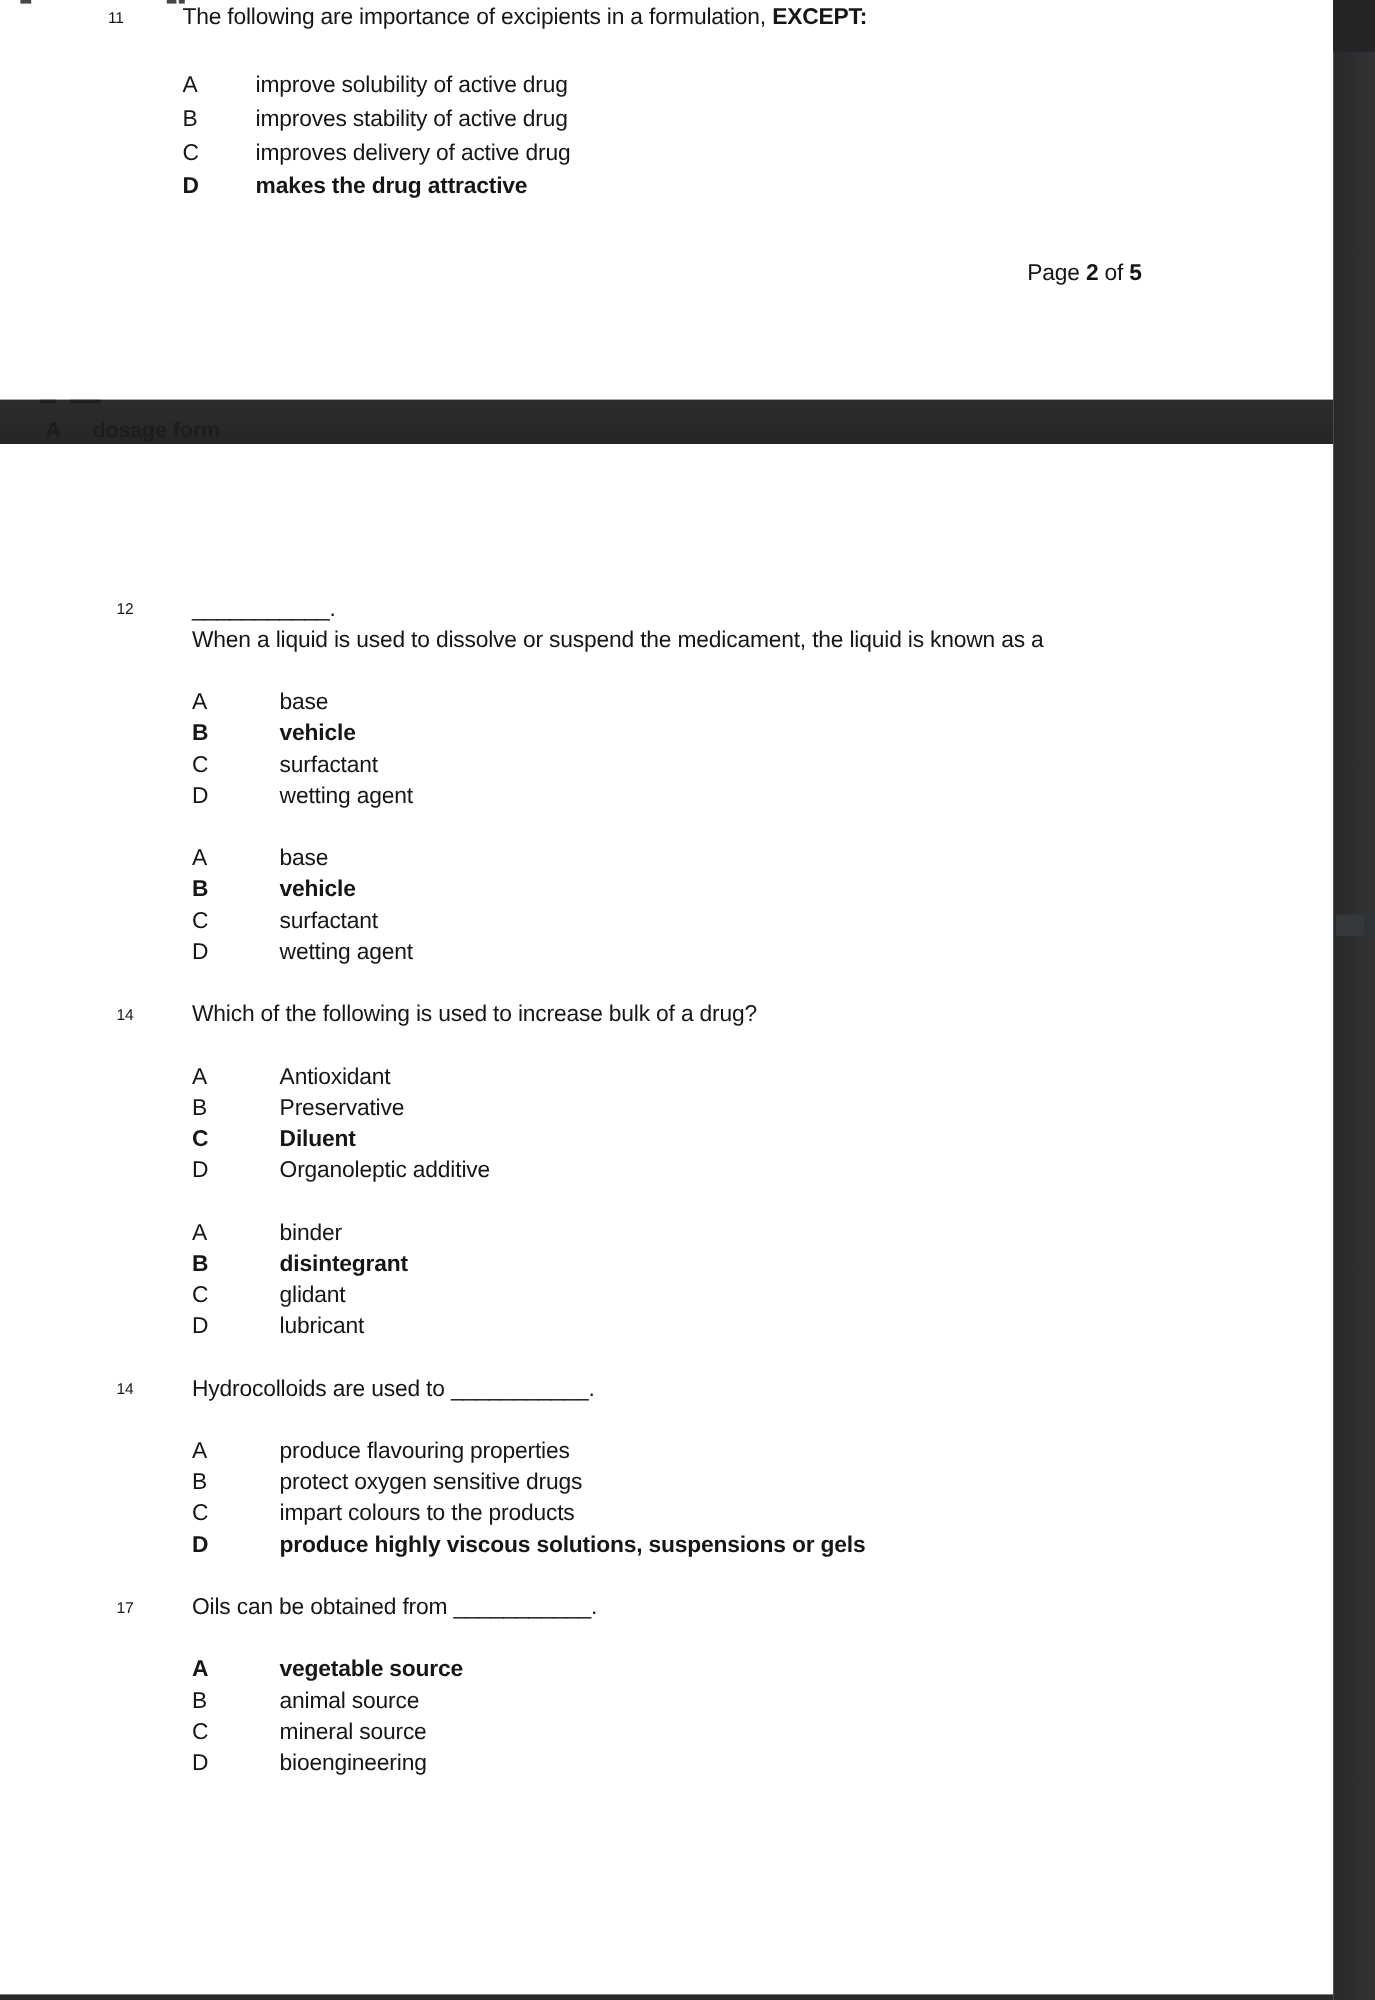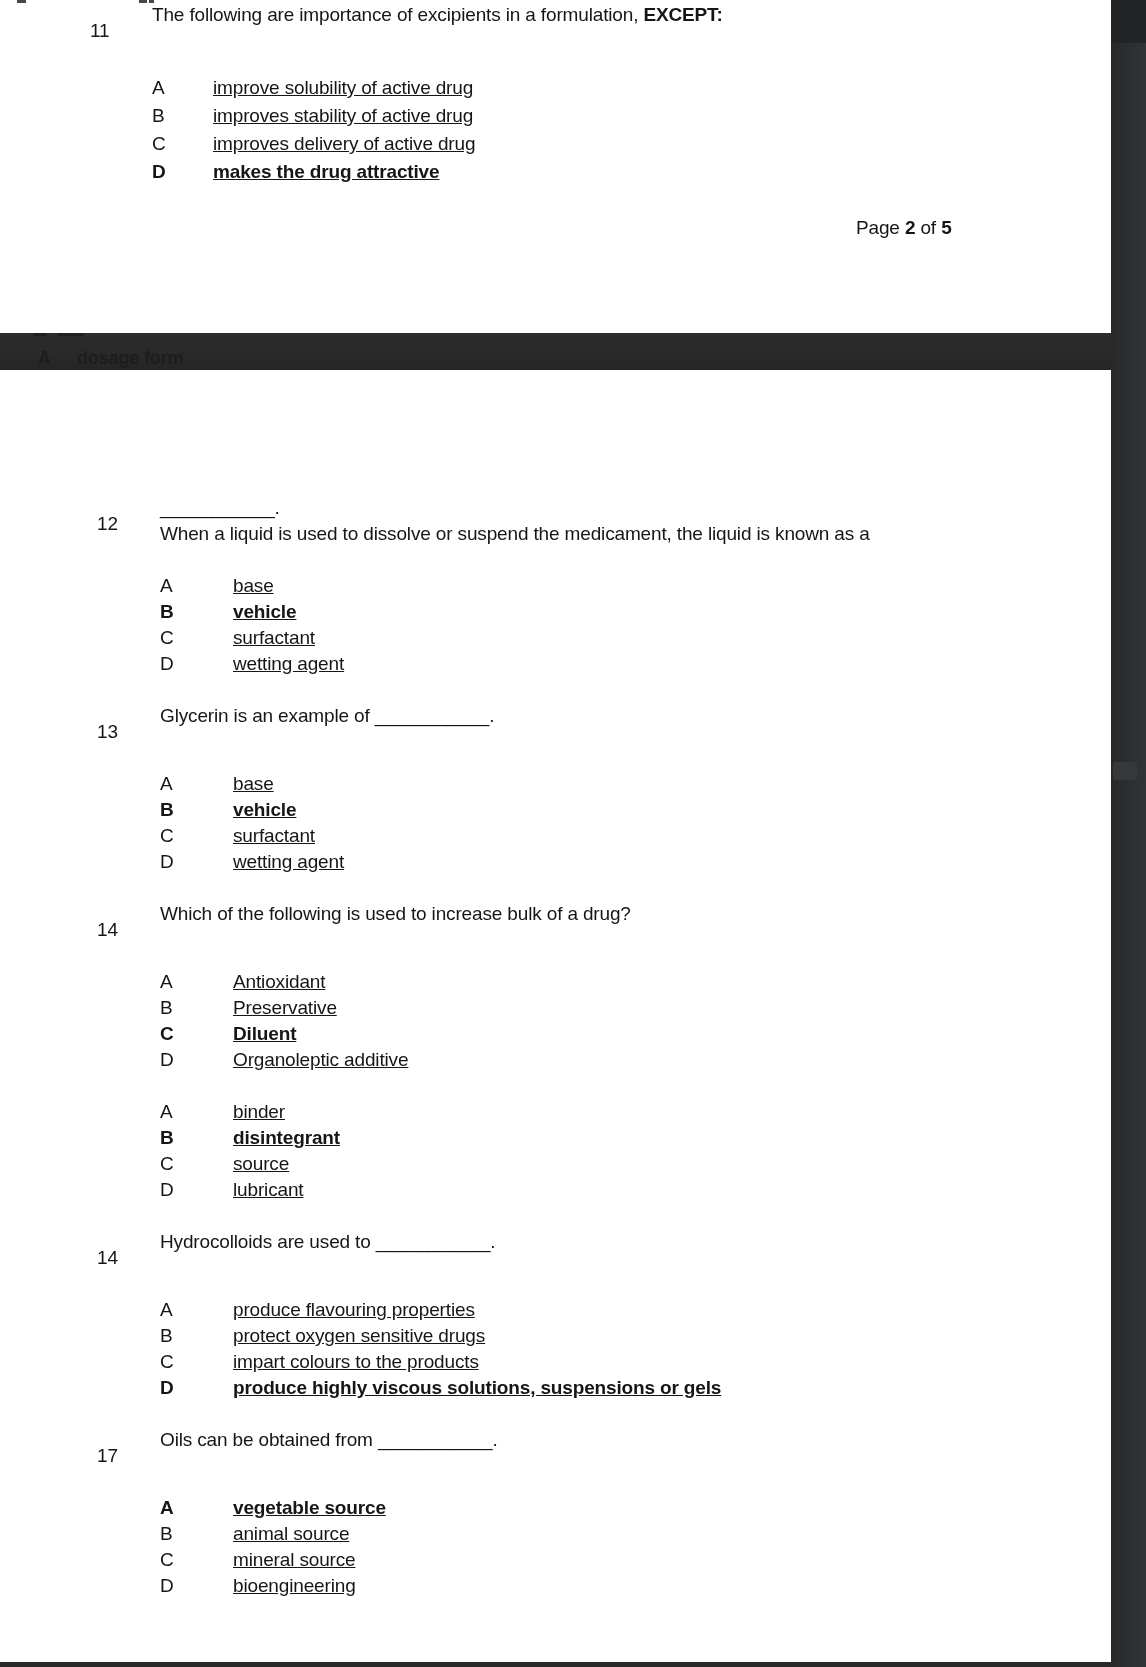--- a/index.html
+++ b/index.html
@@ -14,29 +14,29 @@
 
   
   .page{position:absolute;left:0;background:#ffffff;box-sizing:border-box;}
   .page-2{top:0;width:1111px;height:333px;padding:2px 30px 0 90px;
           --numw:62px;--letw:61px;}
   .page-3{top:391px;width:958px;height:1294px;padding:104px 30px 0 97px;
           --numw:63px;--letw:73px;}
 
   .q-block{margin:0 0 26px 0;}
   .q-head{display:flex;align-items:flex-start;}
-  .q-num{flex:0 0 var(--numw);width:var(--numw);line-height:26px;font-size:19px;letter-spacing:-0.15px;margin-top:16px;}
+  .q-num{flex:0 0 var(--numw);width:var(--numw);line-height:26px;font-size:13px;letter-spacing:-0.15px;}
   .q-lines{flex:1 1 auto;}
   .q-line{line-height:26px;min-height:26px;font-size:19px;letter-spacing:-0.15px;}
   .opts{margin:26px 0 0 var(--numw);}
   .page-2 .opts{margin-top:30px;}
   .opt-row{display:flex;line-height:26px;font-size:19px;letter-spacing:-0.15px;}
   .page-2 .opt-row{line-height:28px;}
   .opt-letter{flex:0 0 var(--letw);width:var(--letw);}
-  .opt-text{flex:1 1 auto;text-decoration:underline;}
+  .opt-text{flex:1 1 auto;}
   .b{font-weight:700;}
 
   
   .footer{position:absolute;left:856px;top:216px;font-size:19px;line-height:24px;letter-spacing:-0.15px;text-align:center;}
 
   
   .cut-mark{position:absolute;top:0;height:3px;background:#474747;}
   .cut-mark.m1{left:17px;width:9px;}
   .cut-mark.m2{left:139px;width:8px;}
   .cut-mark.m3{left:149px;width:5px;}
@@ -150,26 +150,20 @@
   </div>
 
   <div class="opt-row">
     <span class="opt-letter">D</span>
     <span class="opt-text">wetting agent</span>
   </div>
 </div>
   </div>
 
   <div class="q-block">
-    <div class="q-head">
-      <span class="q-num">13</span>
-      <div class="q-lines">
-            <div class="q-line"><span>Glycerin is an example of ___________.</span></div>
-          </div>
-    </div>
     <div class="opts">
   <div class="opt-row">
     <span class="opt-letter">A</span>
     <span class="opt-text">base</span>
   </div>
 
   <div class="opt-row">
     <span class="opt-letter b">B</span>
     <span class="opt-text b">vehicle</span>
   </div>
@@ -223,21 +217,21 @@
     <span class="opt-text">binder</span>
   </div>
 
   <div class="opt-row">
     <span class="opt-letter b">B</span>
     <span class="opt-text b">disintegrant</span>
   </div>
 
   <div class="opt-row">
     <span class="opt-letter">C</span>
-    <span class="opt-text">source</span>
+    <span class="opt-text">glidant</span>
   </div>
 
   <div class="opt-row">
     <span class="opt-letter">D</span>
     <span class="opt-text">lubricant</span>
   </div>
 </div>
   </div>
 
   <div class="q-block">

